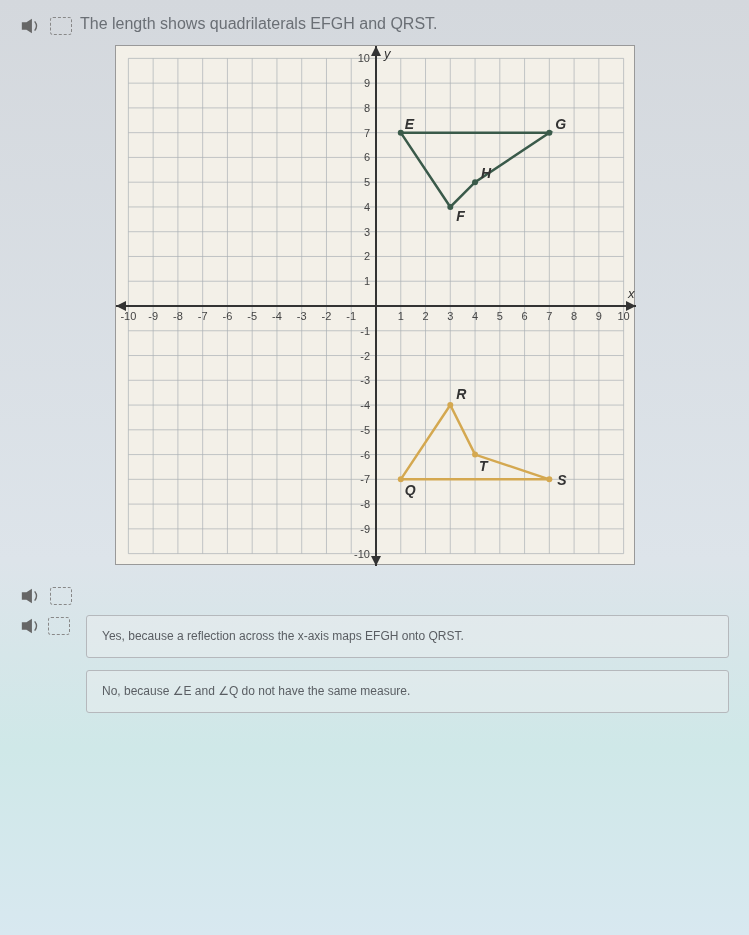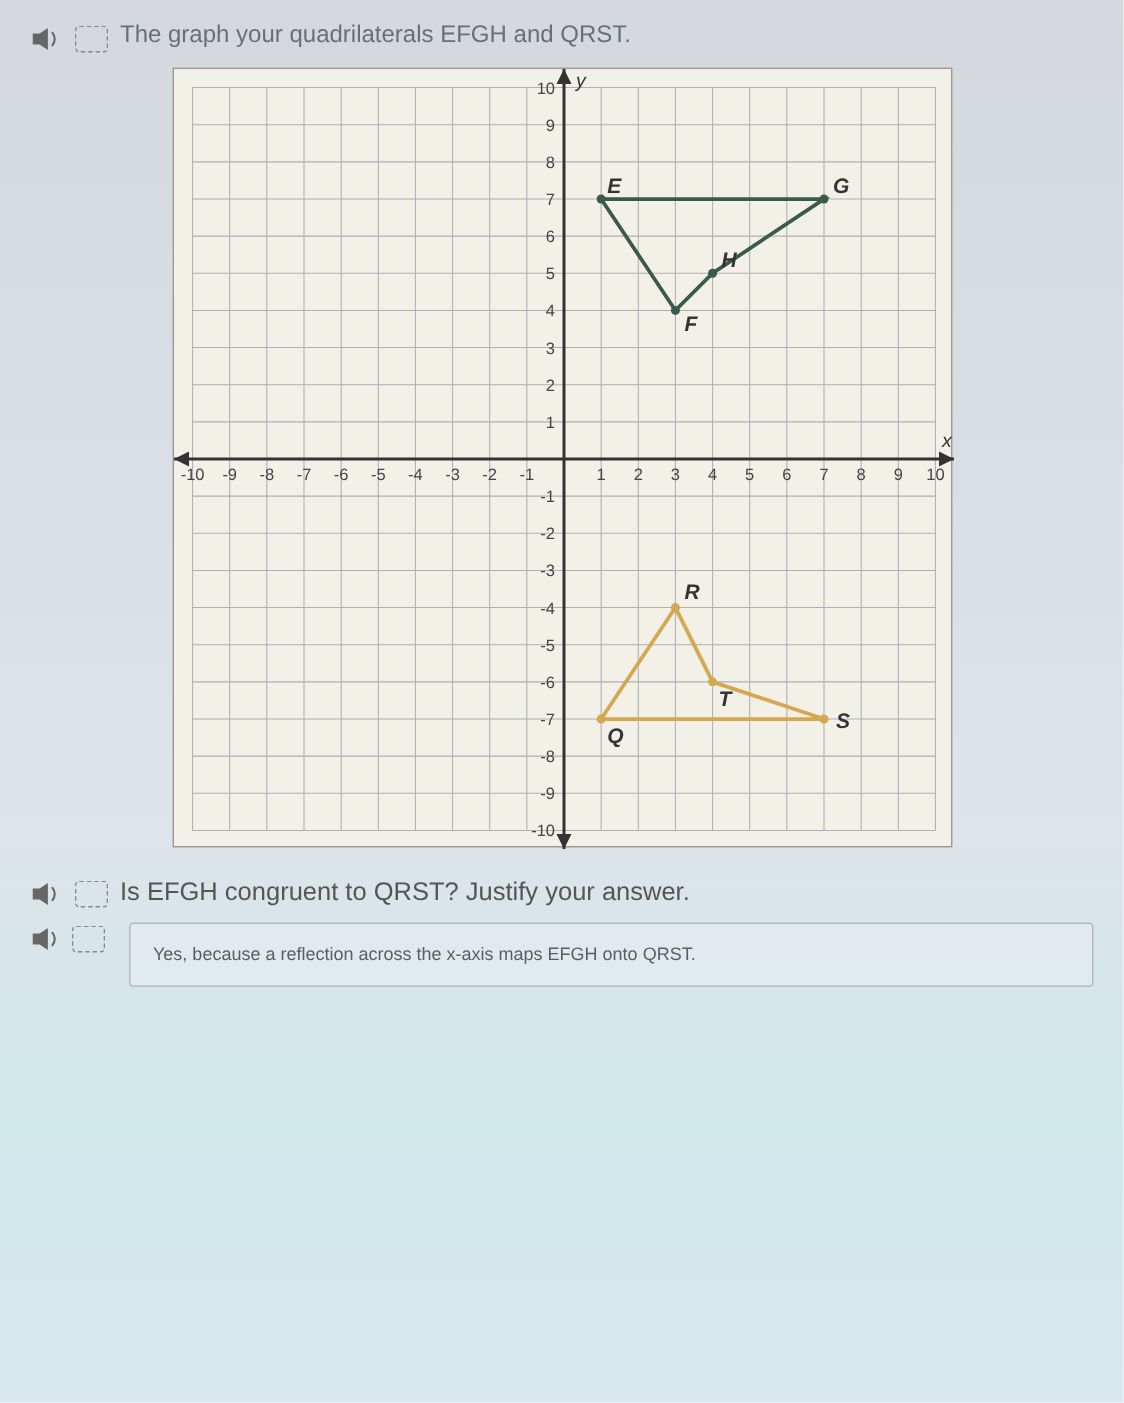--- a/index.html
+++ b/index.html
@@ -79,21 +79,21 @@
 </head>
 <body>
 
 <div class="header-row">
   <svg class="speaker-icon" viewBox="0 0 24 18">
       <path d="M2 5 L7 5 L13 1 L13 17 L7 13 L2 13 Z" fill="#666"></path>
       <path d="M16 4 Q20 9 16 14" stroke="#666" fill="none" stroke-width="1.5"></path>
     </svg>
   <div class="dashed-icon"></div>
   <div class="header-text">
-    <span>The graph your quadrilaterals </span><span class="italic">EFGH</span><span> and </span><span class="italic">QRST</span><span>.</span>
+    <span>The length shows quadrilaterals </span><span class="italic">EFGH</span><span> and </span><span class="italic">QRST</span><span>.</span>
   </div>
 </div>
 
 <div class="graph-container">
   <svg id="graph-svg" width="520" height="520" viewBox="0 0 520 520">
       <line x1="12.38095238095238" y1="507.6190476190476" x2="12.38095238095238" y2="12.38095238095238" stroke="#aab0b5" stroke-width="0.7"></line>
       <line x1="12.38095238095238" y1="507.6190476190476" x2="507.6190476190476" y2="507.6190476190476" stroke="#aab0b5" stroke-width="0.7"></line>
       <line x1="37.14285714285714" y1="507.6190476190476" x2="37.14285714285714" y2="12.38095238095238" stroke="#aab0b5" stroke-width="0.7"></line>
       <line x1="12.38095238095238" y1="482.8571428571429" x2="507.6190476190476" y2="482.8571428571429" stroke="#aab0b5" stroke-width="0.7"></line>
       <line x1="61.9047619047619" y1="507.6190476190476" x2="61.9047619047619" y2="12.38095238095238" stroke="#aab0b5" stroke-width="0.7"></line>
@@ -202,29 +202,27 @@
       <text x="363.04761904761904" y="424.57142857142856" font-size="14" font-weight="bold" font-style="italic" fill="#333">T</text>
     </svg>
 </div>
 
 <div class="question-row">
   <svg class="speaker-icon" viewBox="0 0 24 18">
       <path d="M2 5 L7 5 L13 1 L13 17 L7 13 L2 13 Z" fill="#666"></path>
       <path d="M16 4 Q20 9 16 14" stroke="#666" fill="none" stroke-width="1.5"></path>
     </svg>
   <div class="dashed-icon"></div>
-  <div class="question-text">
-    <span>Is </span><span class="italic">EFGH</span><span> congruent to </span><span class="italic">QRST</span><span>? Justify your answer.</span>
-  </div>
 </div>
 
 <div class="answer-block">
   <div class="answer-icons">
     <svg class="speaker-icon" viewBox="0 0 24 18">
         <path d="M2 5 L7 5 L13 1 L13 17 L7 13 L2 13 Z" fill="#666"></path>
         <path d="M16 4 Q20 9 16 14" stroke="#666" fill="none" stroke-width="1.5"></path>
       </svg>
     <div class="dashed-icon"></div>
   </div>
   <div class="answer-list" id="answer-list">
       <div class="answer-option">Yes, because a reflection across the <span class="italic">x</span>-axis maps <span class="italic">EFGH</span> onto <span class="italic">QRST</span>.</div>
+      <div class="answer-option">No, because ∠E and ∠Q do not have the same measure.</div>
     </div>
 </div>
 
 </body></html>

